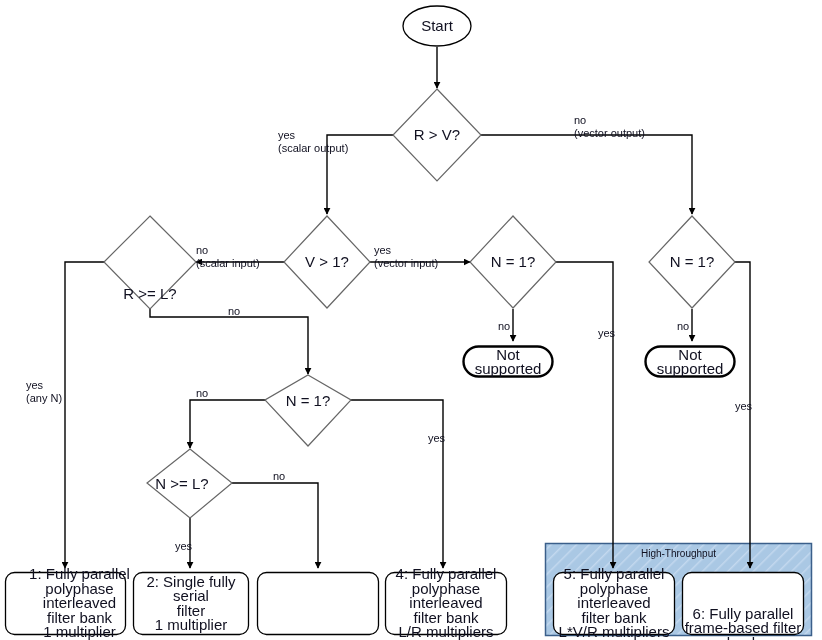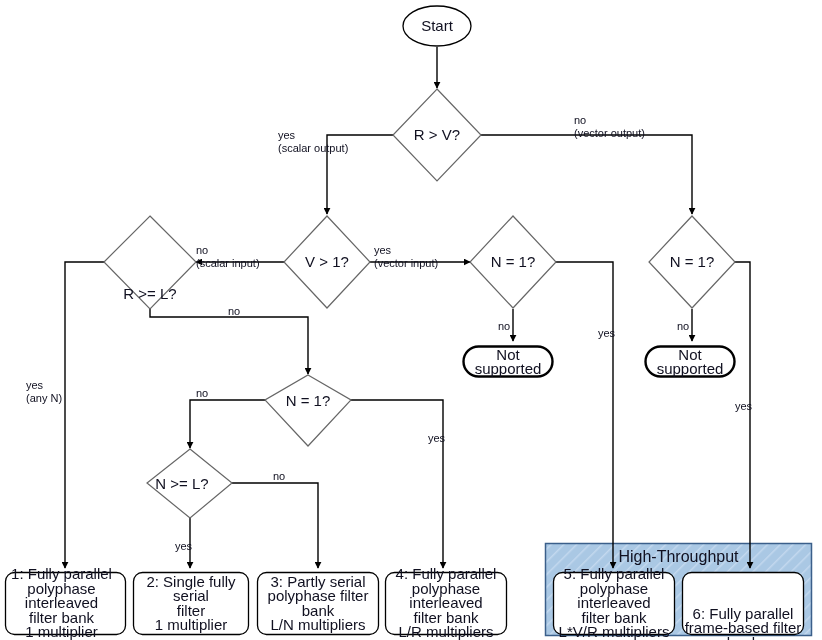--- a/index.html
+++ b/index.html
@@ -50,21 +50,21 @@
     background: #ffffff;
     box-sizing: border-box;
     padding: 3px 6px;
     font-size: 11.5px;
     line-height: 13.5px;
     color: #101020;
     white-space: pre-line;
   }
   .hatch-title {
     position: absolute;
-    font-size: 16px;
+    font-size: 10px;
     color: #101020;
     text-align: center;
   }
 </style>
 </head>
 <body>
 
 <div id="canvas">
 
   <svg class="layer" viewBox="0 0 822 640">
@@ -155,32 +155,29 @@
   <div class="node-text" style="left:652px; top:250px; width:80px; height:24px;">N = 1?</div>
 
   <div class="node-text" style="left:268px; top:389px; width:80px; height:24px;">N = 1?</div>
 
   <div class="node-text" style="left:142px; top:472px; width:80px; height:24px;">N &gt;= L?</div>
 
   <div class="node-text" style="left:463px; top:347px; width:90px; height:30px;">Not supported</div>
 
   <div class="node-text" style="left:645px; top:347px; width:90px; height:30px;">Not supported</div>
 
-  <div class="node-text" style="left:2px; top:573px; width:119px; height:61px;">1: Fully parallel
+  <div class="node-text" style="left:20px; top:573px; width:119px; height:61px;">1: Fully parallel
 polyphase interleaved
 filter bank
 1 multiplier</div>
 
   <div class="node-text" style="left:134px; top:573px; width:114px; height:61px;">2: Single fully serial
 filter
 1 multiplier</div>
 
-  <div class="node-text" style="left:258px; top:573px; width:120px; height:61px;">3: Partly serial
-polyphase filter bank
-L/N multipliers</div>
 
   <div class="node-text" style="left:386px; top:573px; width:120px; height:61px;">4: Fully parallel
 polyphase interleaved
 filter bank
 L/R multipliers</div>
 
   <div class="node-text" style="left:554px; top:573px; width:120px; height:61px;">5: Fully parallel
 polyphase interleaved
 filter bank
 L*V/R multipliers</div>

